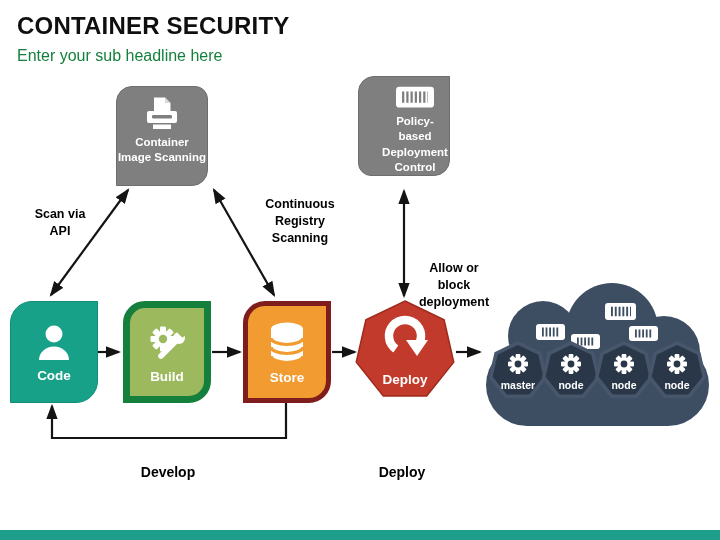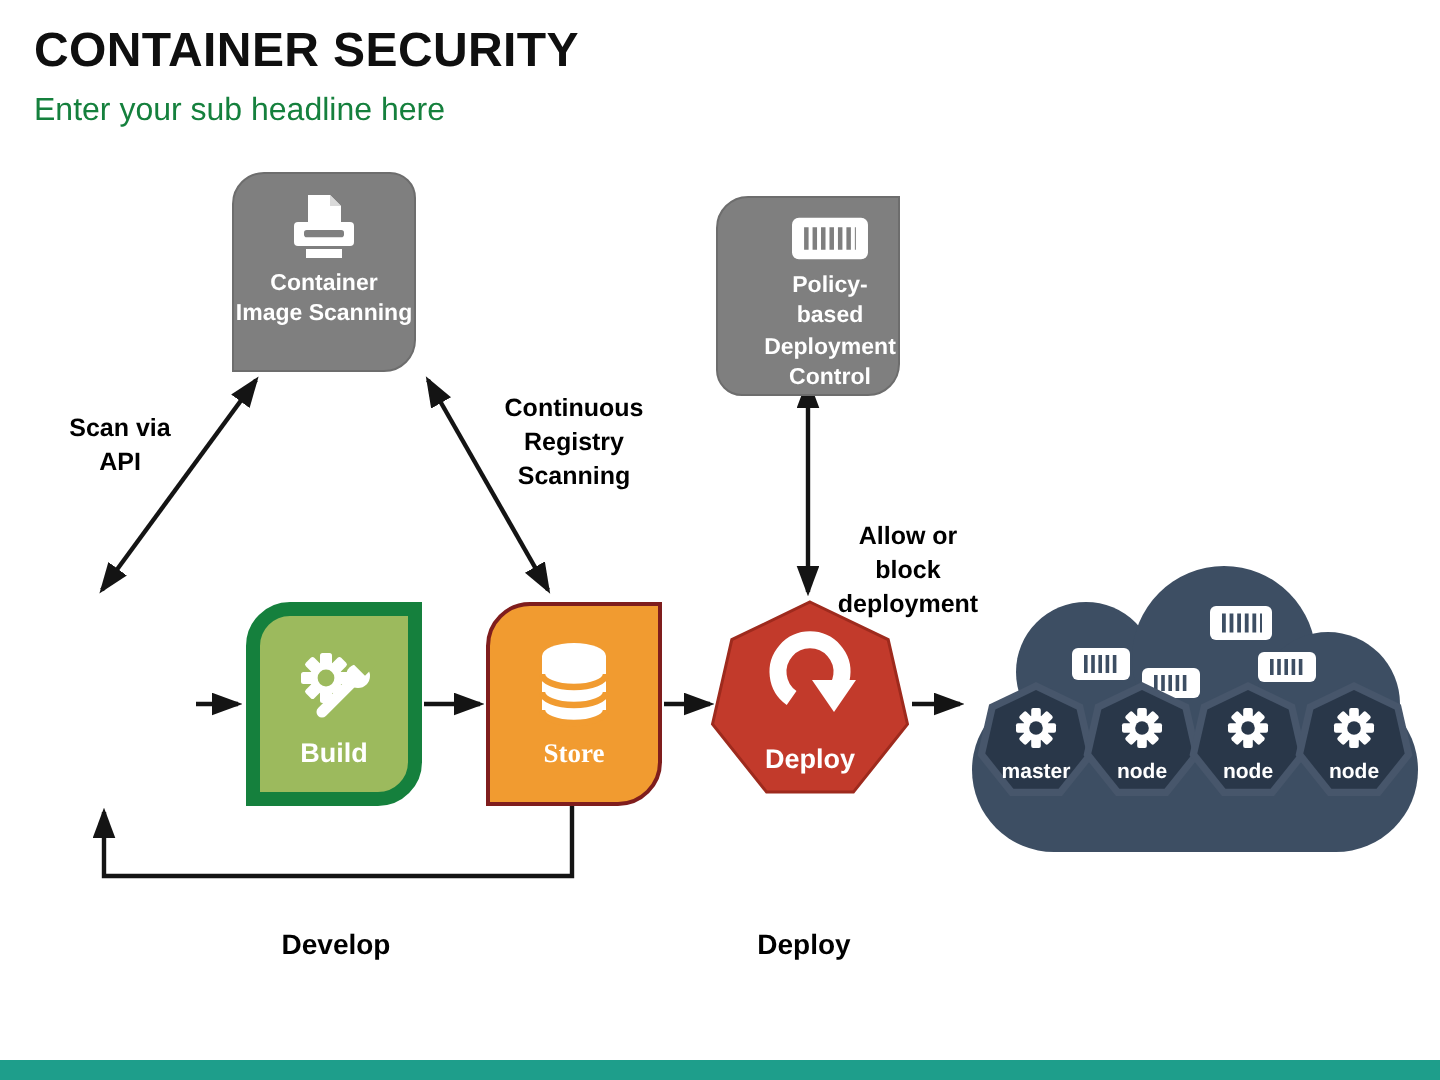--- a/index.html
+++ b/index.html
@@ -6,33 +6,33 @@
   .slide{position:relative;width:720px;height:540px;background:#ffffff;
          font-family:"Liberation Sans",sans-serif;overflow:hidden;}
   .title{position:absolute;left:17px;top:12px;font-size:24px;font-weight:bold;
          color:#0f0f0f;letter-spacing:.2px;}
   .subtitle{position:absolute;left:17px;top:47px;font-size:16px;color:#15803d;}
   .diagram{position:absolute;left:0;top:0;}
   .gray-box{position:absolute;width:92px;height:100px;background:#7F7F7F;
             border:1px solid #6d6d6d;color:#fff;display:flex;flex-direction:column;
             align-items:center;padding-top:9px;box-sizing:border-box;}
   #scan-box{left:116px;top:86px;border-radius:16px 13px 16px 0;}
-  #policy-box{left:358px;top:98px;border-radius:16px 0 16px 13px;padding-left:22px;}
+  #policy-box{left:358px;top:76px;border-radius:16px 0 16px 13px;padding-left:22px;}
   .gray-box .lbl{font-size:11.5px;font-weight:bold;text-align:center;line-height:1.32;margin-top:5px;}
   .stage{position:absolute;top:301px;width:88px;height:102px;display:flex;
          flex-direction:column;align-items:center;justify-content:center;gap:5px;
          border-radius:22px 0 22px 0;color:#fff;box-sizing:border-box;}
   #stage-code{left:10px;background:#18A189;border:1px solid #0f8d76;}
   #stage-build{left:123px;background:#9CBA5D;border:7px solid #15803d;}
-  #stage-store{left:243px;background:#F19B30;border:2px solid #7f1d1d;font-family:Liberation Serif, serif;}
+  #stage-store{left:243px;background:#F19B30;border:5px solid #7f1d1d;}
   .stage .lbl{font-size:13.5px;font-weight:bold;}
   .conn-label{position:absolute;font-size:12.5px;font-weight:bold;color:#000;
               text-align:center;line-height:1.35;}
   #lbl-scan{left:28px;top:206px;width:64px;}
-  #lbl-registry{left:241px;top:196px;width:92px;}
+  #lbl-registry{left:254px;top:196px;width:92px;}
   #lbl-allow{left:412px;top:212px;width:84px;margin-top:48px;}
   .phase-label{position:absolute;top:464px;width:110px;text-align:center;
                font-size:14px;font-weight:bold;color:#000;}
   #phase-develop{left:113px;}
   #phase-deploy{left:347px;}
   #phase-run{left:541px;}
   .bottom-bar{position:absolute;left:0;top:530px;width:720px;height:10px;background:#1E9E8B;}
 </style>
 </head>
 <body>
@@ -152,20 +152,27 @@
   </div>
 
   <div class="gray-box" id="policy-box">
     <svg width="46" height="27" viewBox="0 0 46 27">
       <rect x="1" y="1" width="44" height="24" rx="4" fill="#ffffff"></rect>
       <line x1="8" y1="13" x2="38" y2="13" stroke="#7F7F7F" stroke-width="13" stroke-dasharray="2.6 2.3"></line>
     </svg>
     <div class="lbl">Policy-based Deployment Control</div>
   </div>
 
+  <div class="stage" id="stage-code">
+    <svg width="44" height="42" viewBox="0 0 44 42">
+      <circle cx="22" cy="13" r="8.5" fill="#ffffff"></circle>
+      <path d="M7 39 a15 13.5 0 0 1 30 0 z" fill="#ffffff"></path>
+    </svg>
+    <div class="lbl">Code</div>
+  </div>
 
   <div class="stage" id="stage-build">
     <svg width="46" height="44" viewBox="0 0 46 44">
       <use href="#gear" transform="translate(19 19) scale(12.5)" fill="#ffffff"></use>
       <circle cx="19" cy="19" r="4.2" fill="#9CBA5D"></circle>
       <line x1="17" y1="36" x2="34" y2="19" stroke="#ffffff" stroke-width="5.5" stroke-linecap="round"></line>
       <circle cx="35" cy="18" r="6" fill="#ffffff"></circle>
       <rect x="34" y="7" width="9" height="9" transform="rotate(45 38.5 11.5)" fill="#9CBA5D"></rect>
     </svg>
     <div class="lbl">Build</div>

